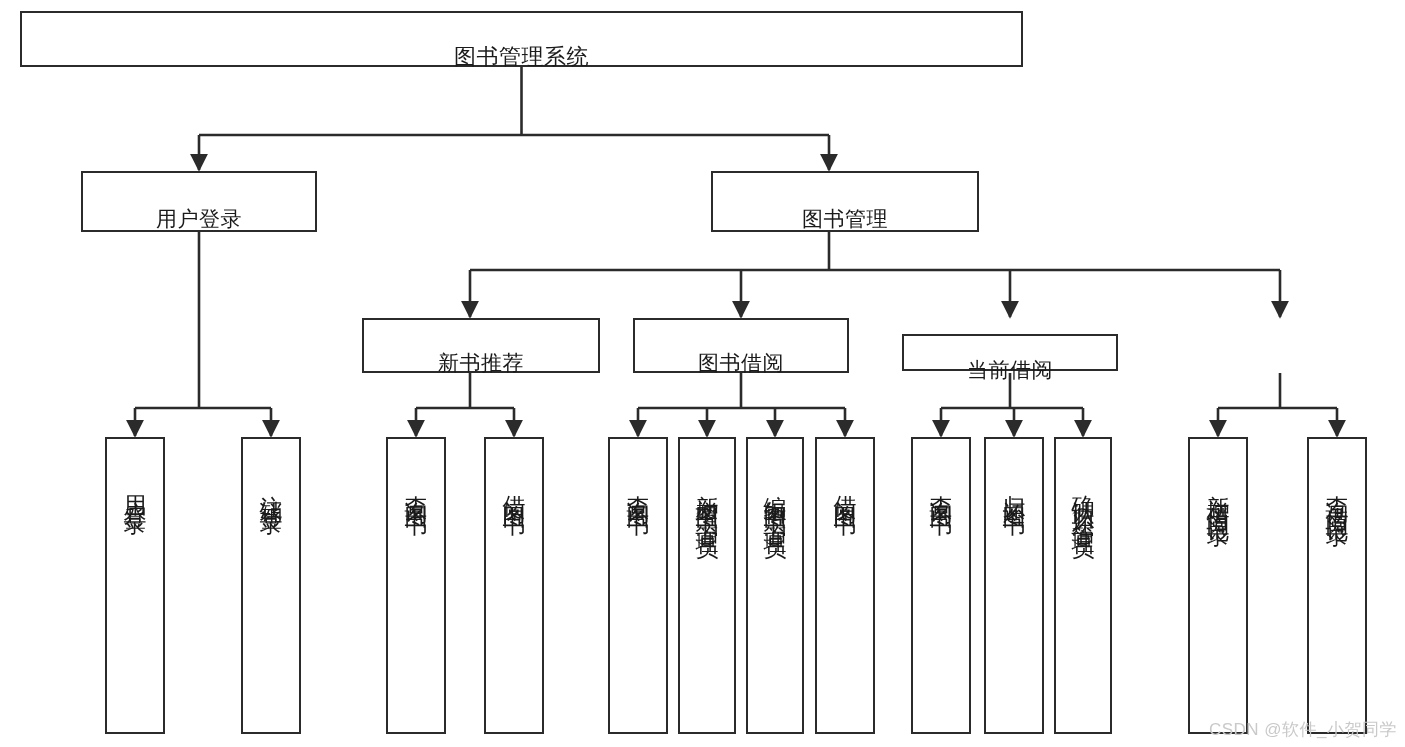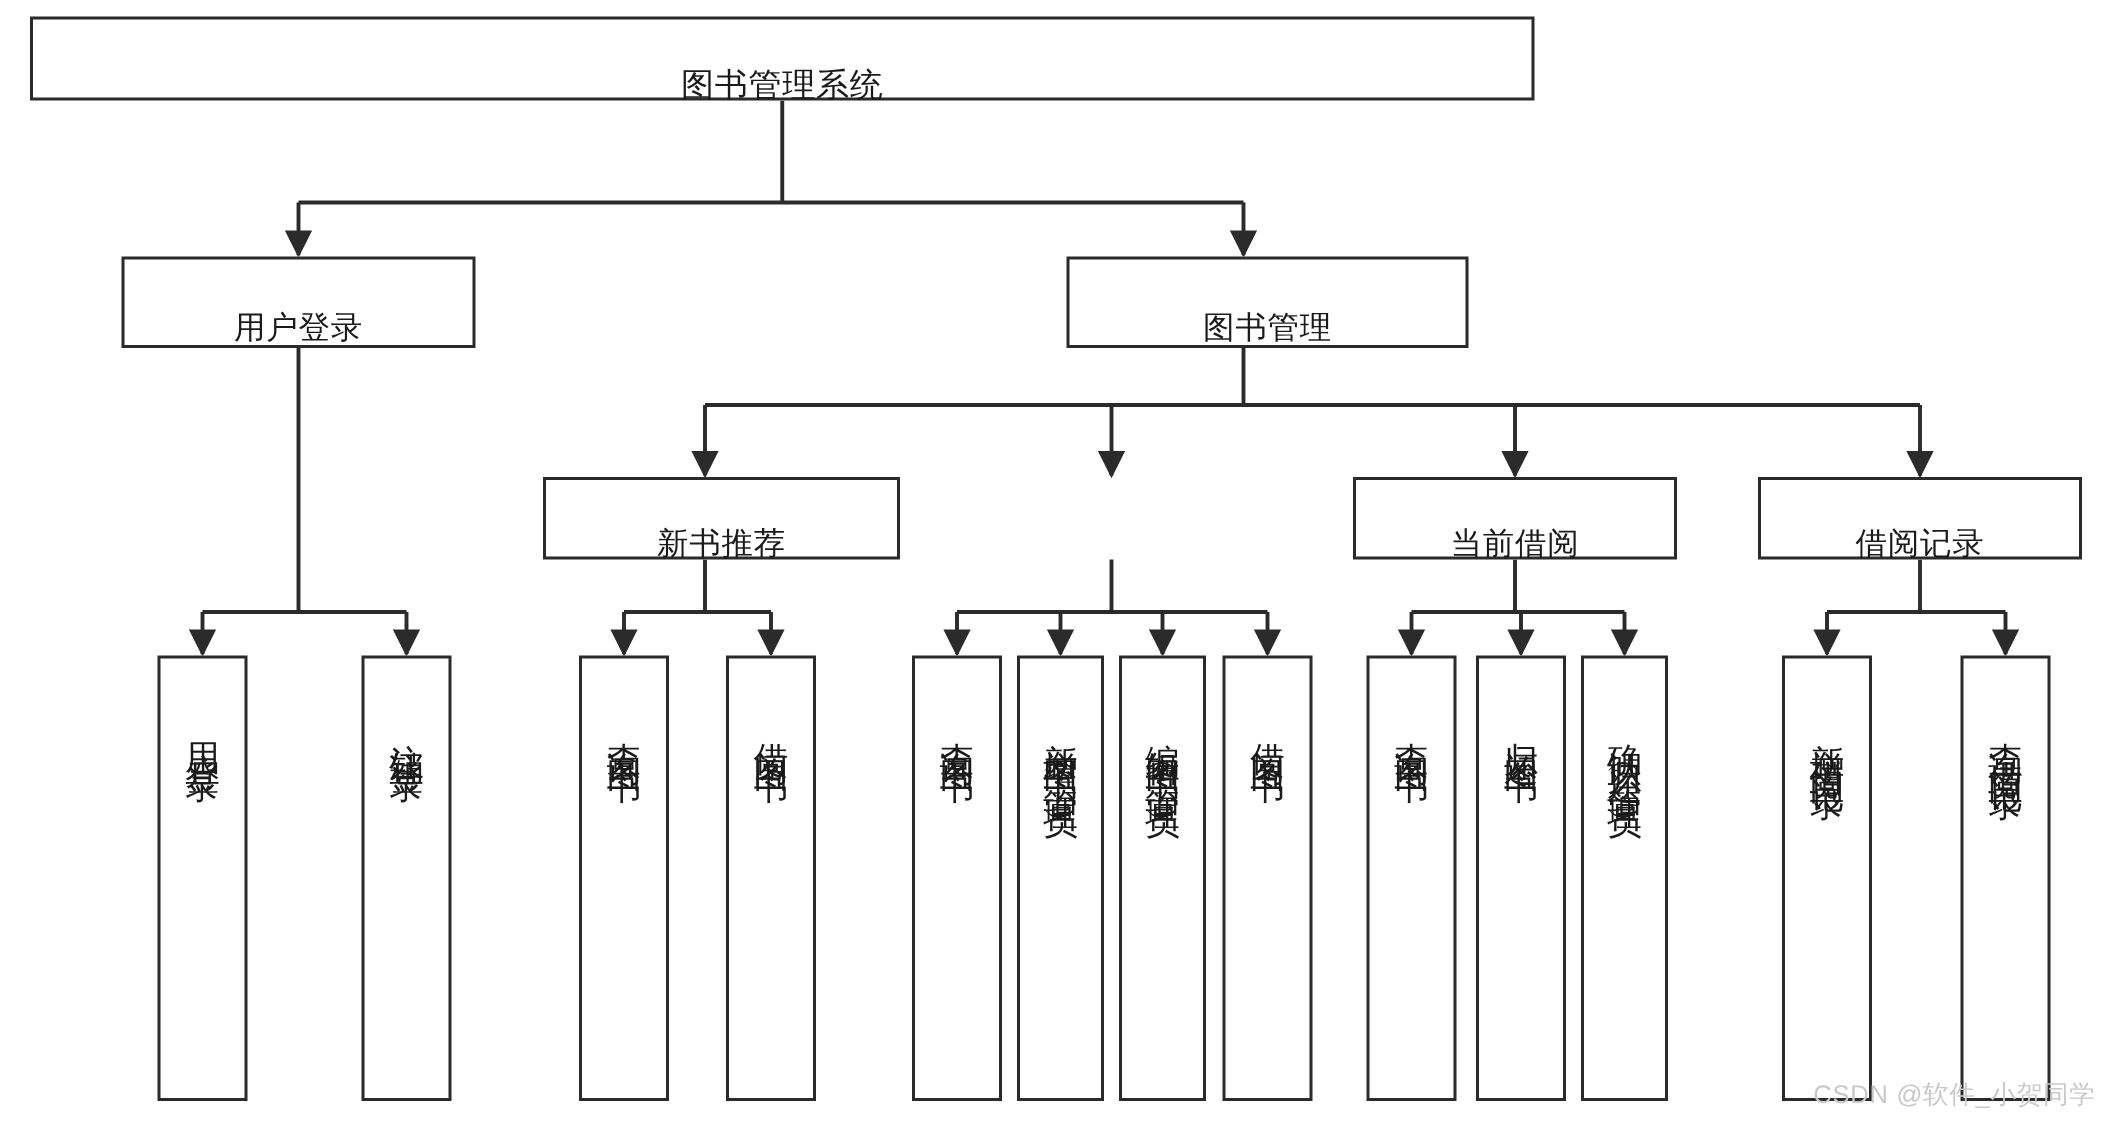--- a/index.html
+++ b/index.html
@@ -131,25 +131,25 @@
   <div class="node horiz" style="left: 81px; top: 171px; width: 236px; height: 61px;">
     <span class="label">用户登录</span>
   </div>
   <div class="node horiz" style="left: 711px; top: 171px; width: 268px; height: 61px;">
     <span class="label">图书管理</span>
   </div>
 
   <div class="node horiz" style="left: 362px; top: 318px; width: 238px; height: 55px;">
     <span class="label">新书推荐</span>
   </div>
-  <div class="node horiz" style="left: 902px; top: 318px; width: 216px; height: 55px;">
+  <div class="node horiz" style="left: 633px; top: 318px; width: 216px; height: 55px;">
+    <span class="label">图书借阅</span>
+  </div>
+  <div class="node horiz" style="left: 902px; top: 334px; width: 216px; height: 37px;">
     <span class="label">当前借阅</span>
-  </div>
-  <div class="node horiz" style="left: 1172px; top: 318px; width: 216px; height: 55px;">
-    <span class="label">借阅记录</span>
   </div>
 
   <div class="node vert" style="left: 105px; top: 437px; width: 60px; height: 297px;">
     <span class="label">用户登录</span>
   </div>
   <div class="node vert" style="left: 241px; top: 437px; width: 60px; height: 297px;">
     <span class="label">注销登录</span>
   </div>
 
   <div class="node vert" style="left: 386px; top: 437px; width: 60px; height: 297px;">

